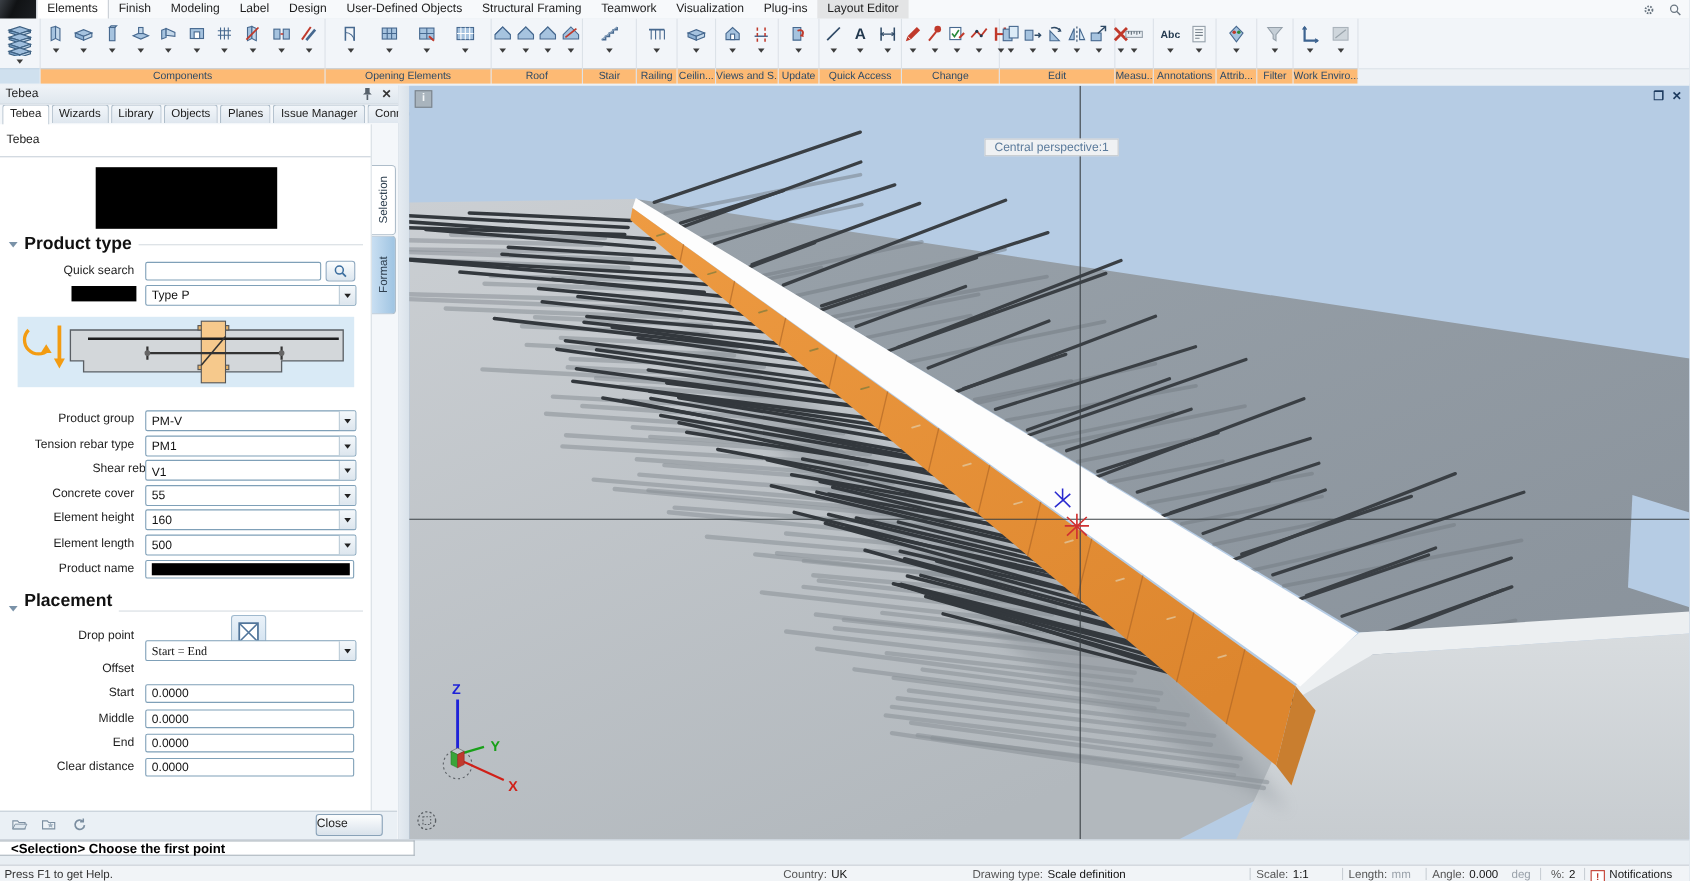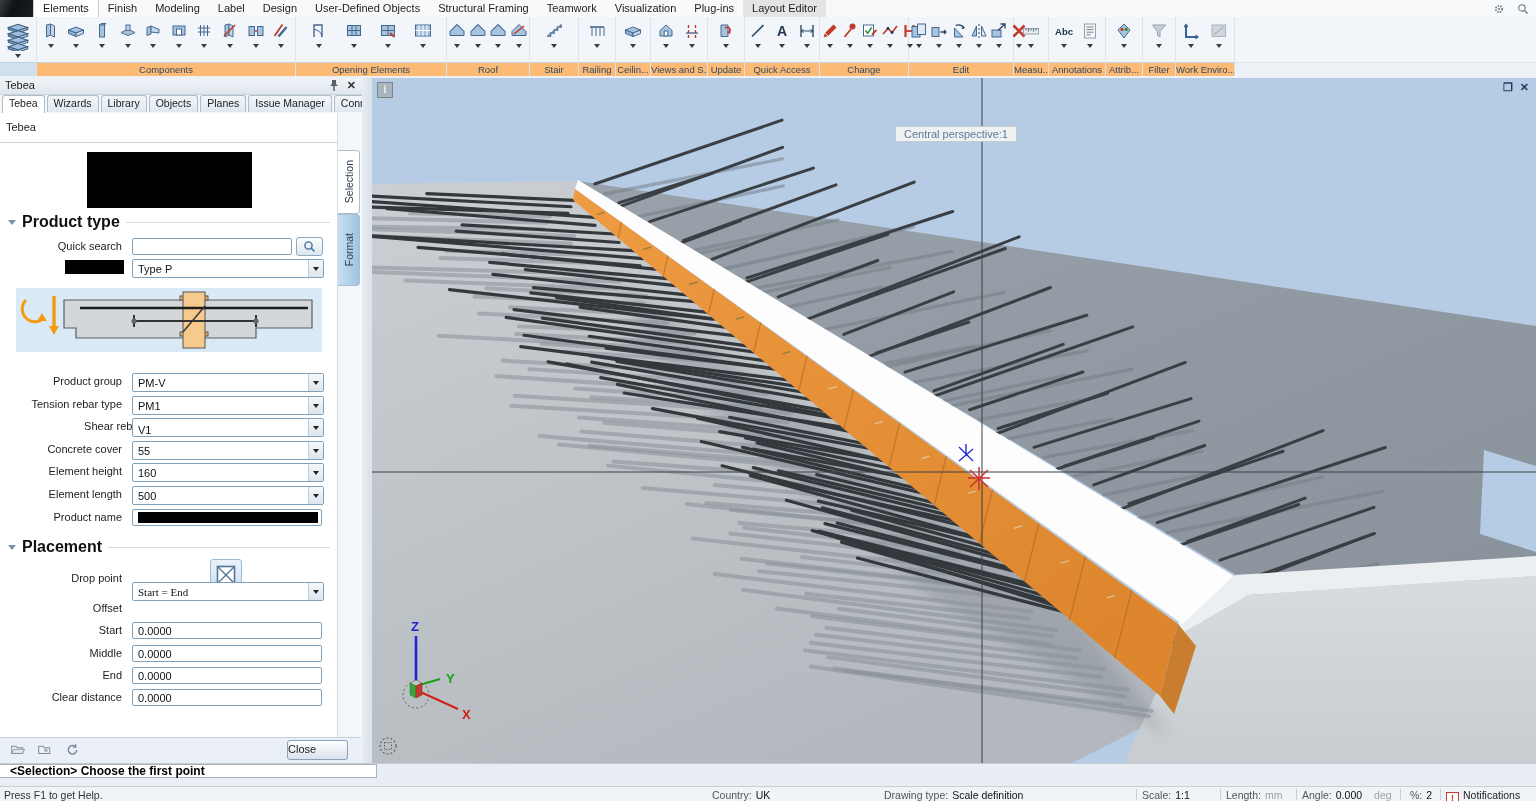--- a/index.html
+++ b/index.html
@@ -669,21 +669,21 @@
         <div class="btn">
           <div class="caret"></div>
         </div>
       </div>
       <div class="plabel" style="top: 511px;">Product name</div>
       <div class="tinput" style="top: 509px;">
         <div class="redact" style="width: 180px; height: 11px;"></div>
       </div>
     </div>
 
-  <div class="sec-head" style="top:538px;">
+  <div class="sec-head" style="top:538px;align-items:flex-end;">
     <div class="tri"></div>
     <b>Placement</b>
       <div class="rule"></div>
   </div>
   <div class="plabel" style="left:0;top:572px;">Drop point</div>
   <div class="abs" style="left:210px;top:559px;width:32px;height:32px;background:linear-gradient(#EAF2F9,#CFE0EF);border:1px solid #9FB9CE;border-radius:3px;display:flex;align-items:center;justify-content:center;box-sizing:border-box;cursor:pointer;">
     <svg width="20" height="20" viewBox="0 0 20 20">
         <rect x="1.5" y="1.5" width="17" height="17" fill="#fff" stroke="#51759A" stroke-width="1.6"></rect>
         <path d="M2 2 L18 18 M18 2 L2 18" stroke="#51759A" stroke-width="1.4"></path>
       </svg>

